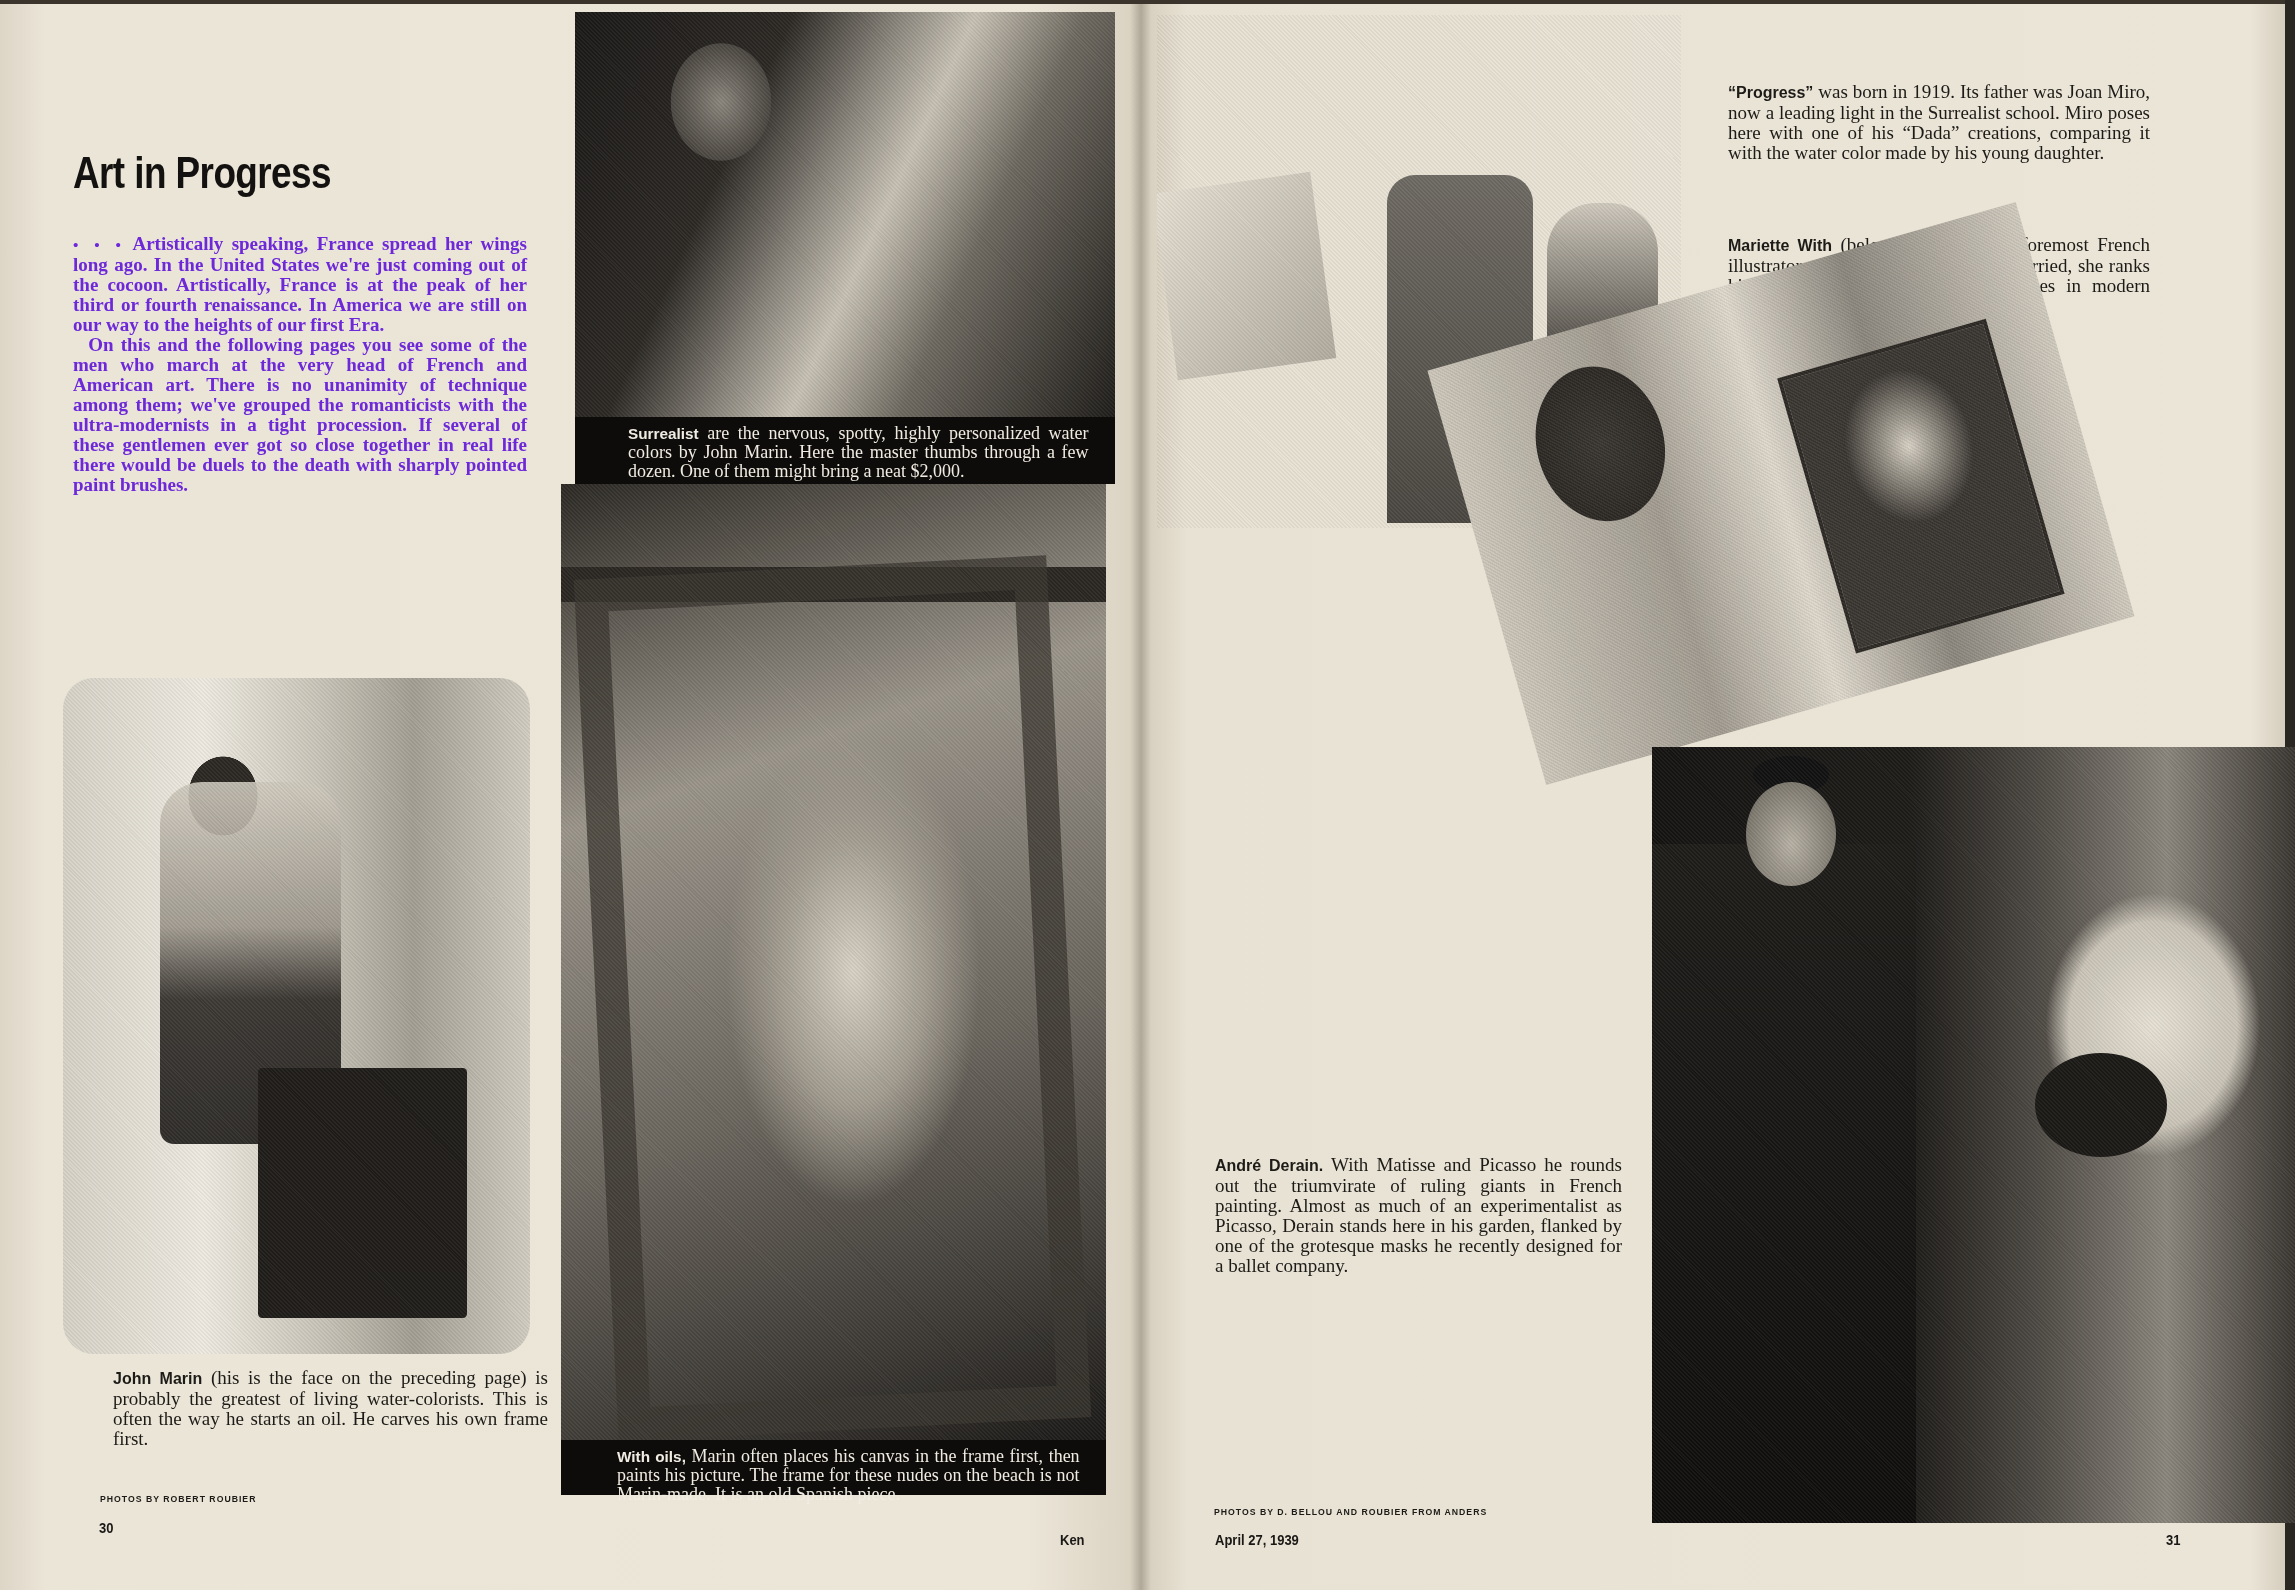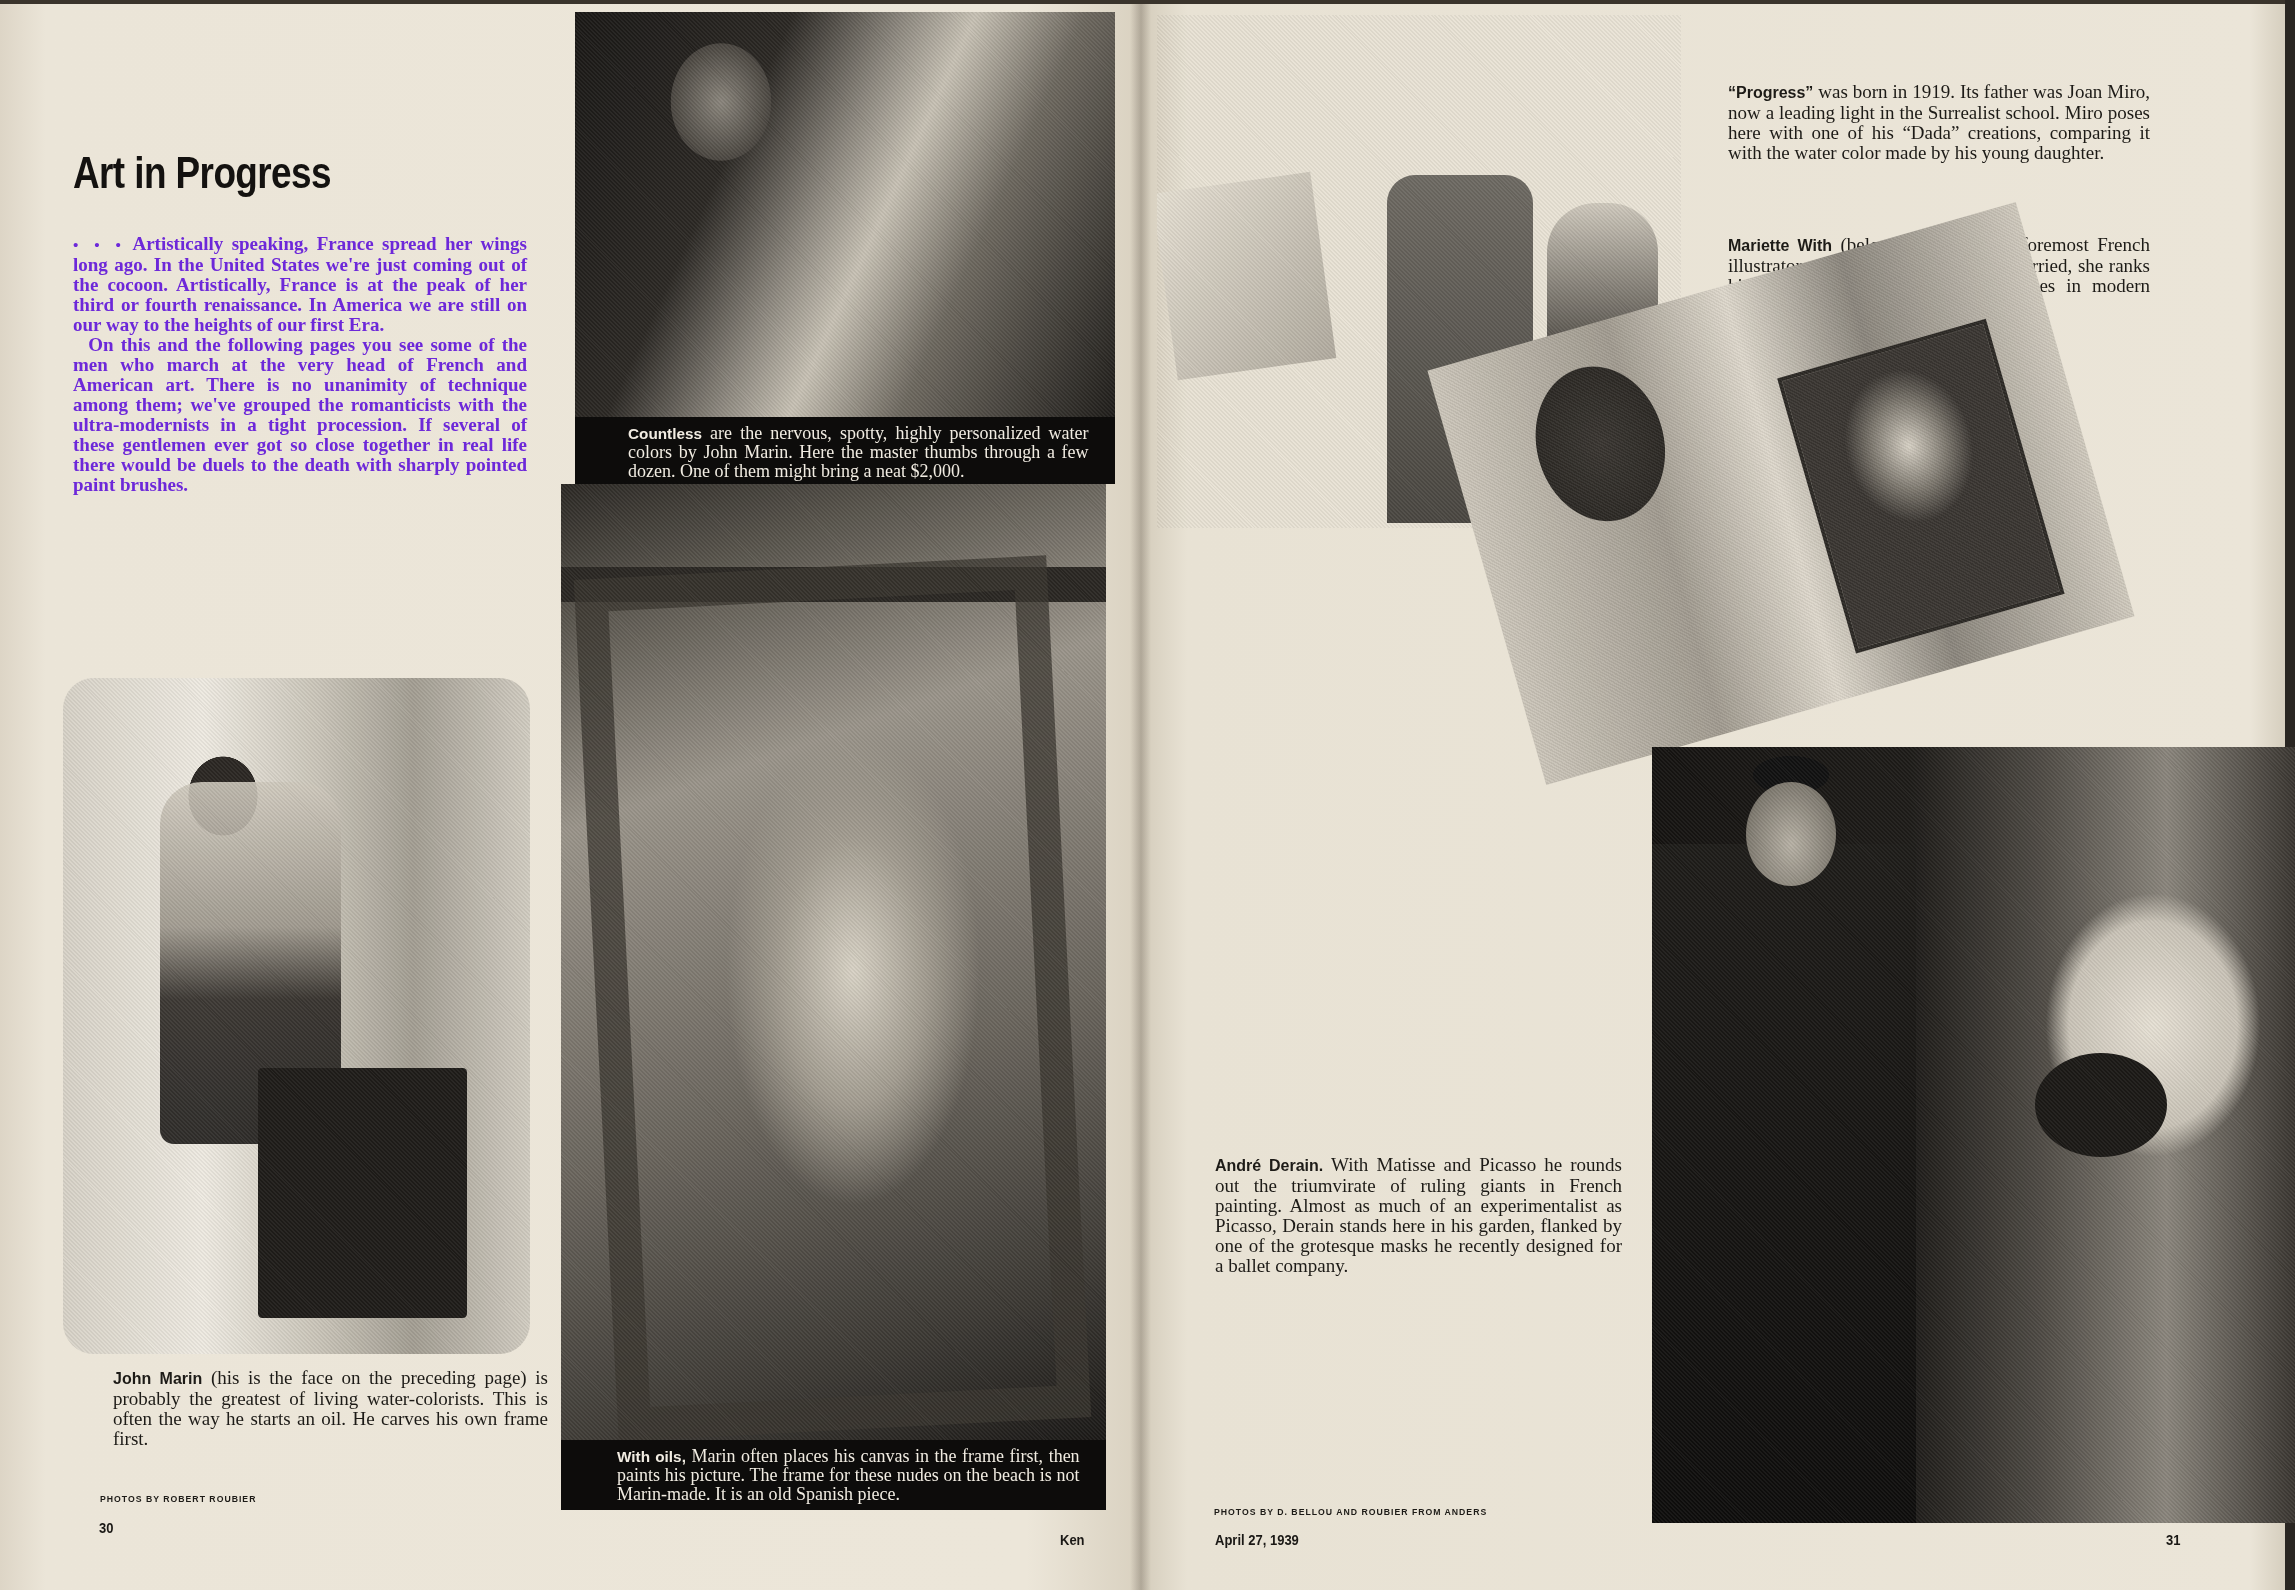--- a/index.html
+++ b/index.html
@@ -45,21 +45,21 @@
   .caption-watercolors { left:575px; top:417px; width:540px; height:67px; padding:7px 26.4px 0 53px;
     box-sizing:border-box; }
 
   .photo-oil { left:561px; top:484px; width:545px; height:965px;
     background:
       linear-gradient(180deg,transparent 0 83px,#2a2723 83px 118px,transparent 118px),
       radial-gradient(ellipse 181px 334px at 292px 487px,#d8d2c5 0%,#a29c90 40%,transparent 70%),
       linear-gradient(160deg,#2b2824 0%,#5a564e 12%,#9a948a 30%,#6a655d 60%,#3b3833 85%,#191715 100%); }
   .photo-oil .frame { position:absolute; left:35px; top:83px; width:473px; height:863px;
     border:33px solid #3a362f; box-sizing:border-box; opacity:.75; transform:rotate(-3deg); }
-  .caption-oil { left:561px; top:1440px; width:545px; height:70px; padding:7px 26.4px 0 56px;
+  .caption-oil { left:561px; top:1440px; width:545px; height:55px; padding:7px 26.4px 0 56px;
     box-sizing:border-box; }
 
   .photo-carving { left:63px; top:678px; width:467px; height:676px; border-radius:31px;
     background:
       radial-gradient(ellipse 49px 56px at 160px 118px,#2b2723 0%,#2b2723 70%,transparent 71%),
       linear-gradient(180deg,transparent 0 209px,rgba(30,28,25,.0) 209px),
       linear-gradient(90deg,#d7d2c7 0%,#eeeae1 30%,#c9c4b8 55%,#a39e93 75%,#d1ccc1 100%); }
   .photo-carving .figure { position:absolute; left:97px; top:104px; width:181px; height:362px;
     background:linear-gradient(180deg,#cfc9bd 0%,#9b958a 40%,#2a2622 60%,#1a1816 100%);
     border-radius:42px 42px 14px 14px; opacity:.9; }
@@ -136,21 +136,21 @@
 
 <div class="title">Art in Progress</div>
 
 <div class="body-text">
   <p class="first"><span class="bullets">• • •</span> <span>Artistically speaking, France spread her wings long ago. In the United States we're just coming out of the cocoon. Artistically, France is at the peak of her third or fourth renaissance. In America we are still on our way to the heights of our first Era.</span></p>
   <p>On this and the following pages you see some of the men who march at the very head of French and American art. There is no unanimity of technique among them; we've grouped the romanticists with the ultra-modernists in a tight procession. If several of these gentlemen ever got so close together in real life there would be duels to the death with sharply pointed paint brushes.</p>
 </div>
 
 <div class="photo ph-grain photo-watercolors" title="John Marin thumbing through water colors"></div>
 <div class="caption-dark caption-watercolors">
-  <span class="lead">Countless</span><span> are the nervous, spotty, highly personalized water colors by John Marin. Here the master thumbs through a few dozen. One of them might bring a neat $2,000.</span>
+  <span class="lead">Surrealist</span><span> are the nervous, spotty, highly personalized water colors by John Marin. Here the master thumbs through a few dozen. One of them might bring a neat $2,000.</span>
 </div>
 
 <div class="photo ph-grain photo-oil" title="Hand painting canvas inside ornate carved frame">
   <div class="frame"></div>
 </div>
 <div class="caption-dark caption-oil">
   <span class="lead">With oils,</span><span> Marin often places his canvas in the frame first, then paints his picture. The frame for these nudes on the beach is not Marin-made. It is an old Spanish piece.</span>
 </div>
 
 <div class="photo ph-grain photo-carving" title="John Marin carving a frame at workbench">

